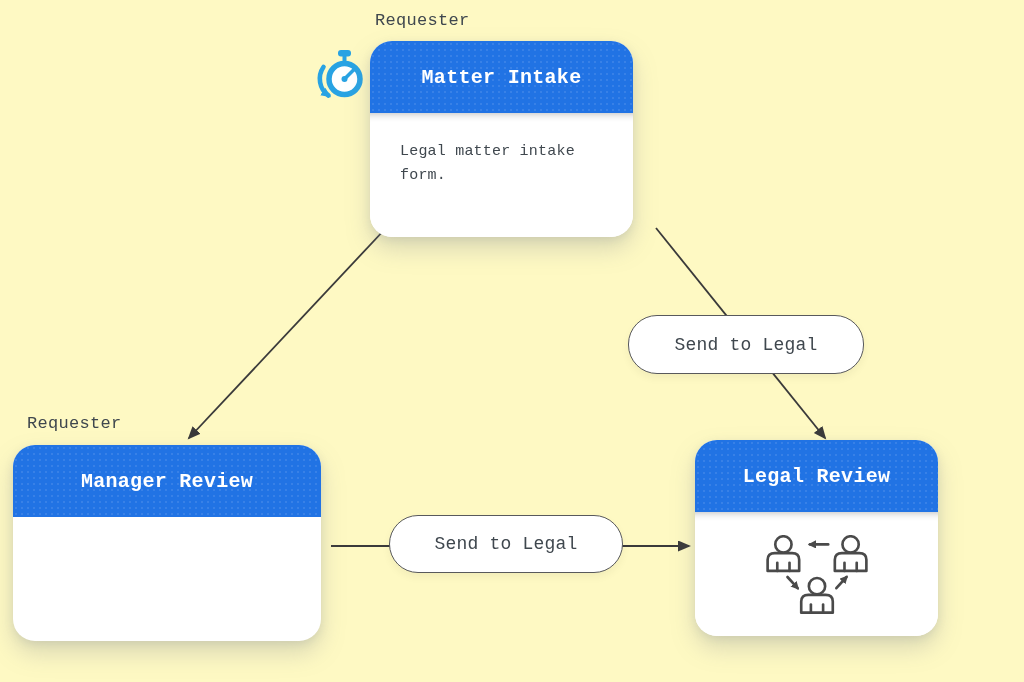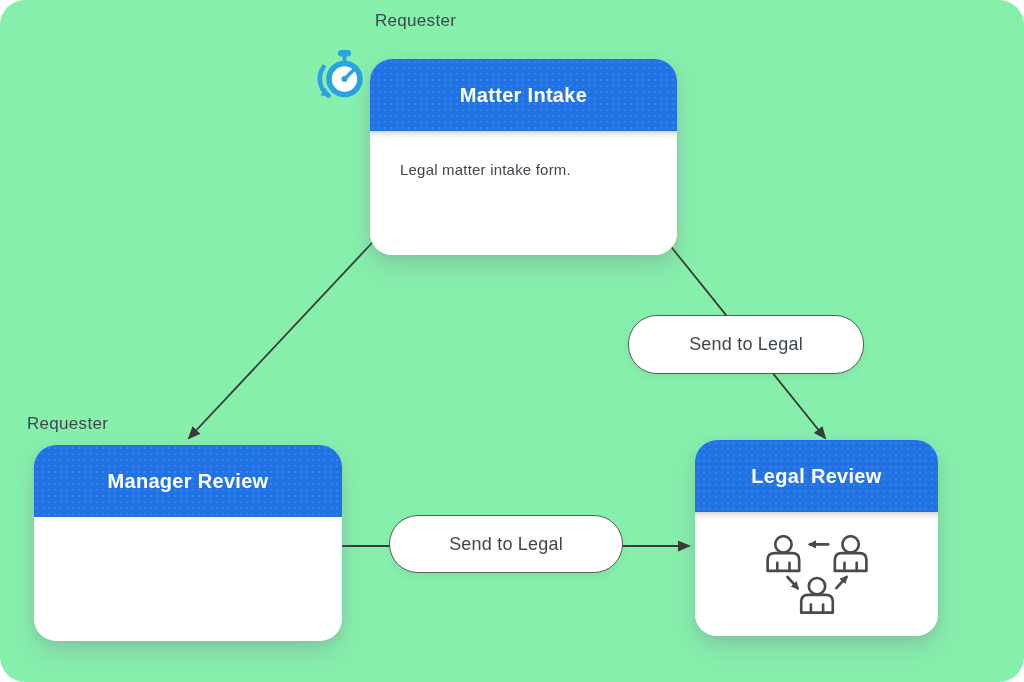--- a/index.html
+++ b/index.html
@@ -1,20 +1,19 @@
 <!DOCTYPE html>
 <html><head>
 <meta charset="utf-8">
 <style>
   html,body{margin:0;padding:0;background:#ffffff;}
   .canvas{
-    position:relative;width:1024px;height:682px;background:#86efac;
-    font-family:Liberation Sans, sans-serif;overflow:hidden;
+    position:relative;width:1024px;height:682px;background:#fef9c3;
+    font-family:Liberation Mono, monospace;overflow:hidden;
     color:#3f474e;
-    border-radius:25px;
   }
   .arrows{position:absolute;left:0;top:0;width:1024px;height:682px;}
 
   
   .card{
     position:absolute;border-radius:22px;background:#ffffff;
     box-shadow:0 12px 24px rgba(115,125,140,.26), 0 3px 8px rgba(115,125,140,.15);
   }
   .card-header{
     height:72px;border-radius:22px 22px 0 0;
@@ -24,23 +23,23 @@
     display:flex;align-items:center;justify-content:center;
     color:#ffffff;font-size:20px;font-weight:bold;letter-spacing:.3px;
   }
   .card-body{
     position:absolute;left:0;right:0;top:72px;bottom:0;
     background:#ffffff;border-radius:0 0 22px 22px;
     box-shadow:inset 0 9px 9px -9px rgba(0,0,0,.32);
   }
   .card-body p{margin:0;font-size:15px;line-height:24px;color:#3f474e;letter-spacing:.2px;}
 
-  #node-matter-intake{left:370px;top:41px;width:307px;height:196px;margin-top:18px;}
+  #node-matter-intake{left:370px;top:41px;width:263px;height:196px;}
   #node-matter-intake .card-body p{padding:27px 26px 0 30px;}
-  #node-manager-review{left:34px;top:445px;width:308px;height:196px;text-align:right;}
+  #node-manager-review{left:13px;top:445px;width:308px;height:196px;text-align:right;}
   #node-manager-review .card-body p{padding:27px 20px 0 27px;}
   #node-legal-review{left:695px;top:440px;width:243px;height:196px;}
   #node-legal-review .card-body{display:flex;align-items:center;justify-content:center;}
 
   
   .pill{
     position:absolute;background:#ffffff;border:1.5px solid #58595c;border-radius:29px;
     display:flex;align-items:center;justify-content:center;
     font-size:18px;color:#3f474e;letter-spacing:.2px;
     box-shadow:0 4px 8px rgba(0,0,0,.05);box-sizing:border-box;

